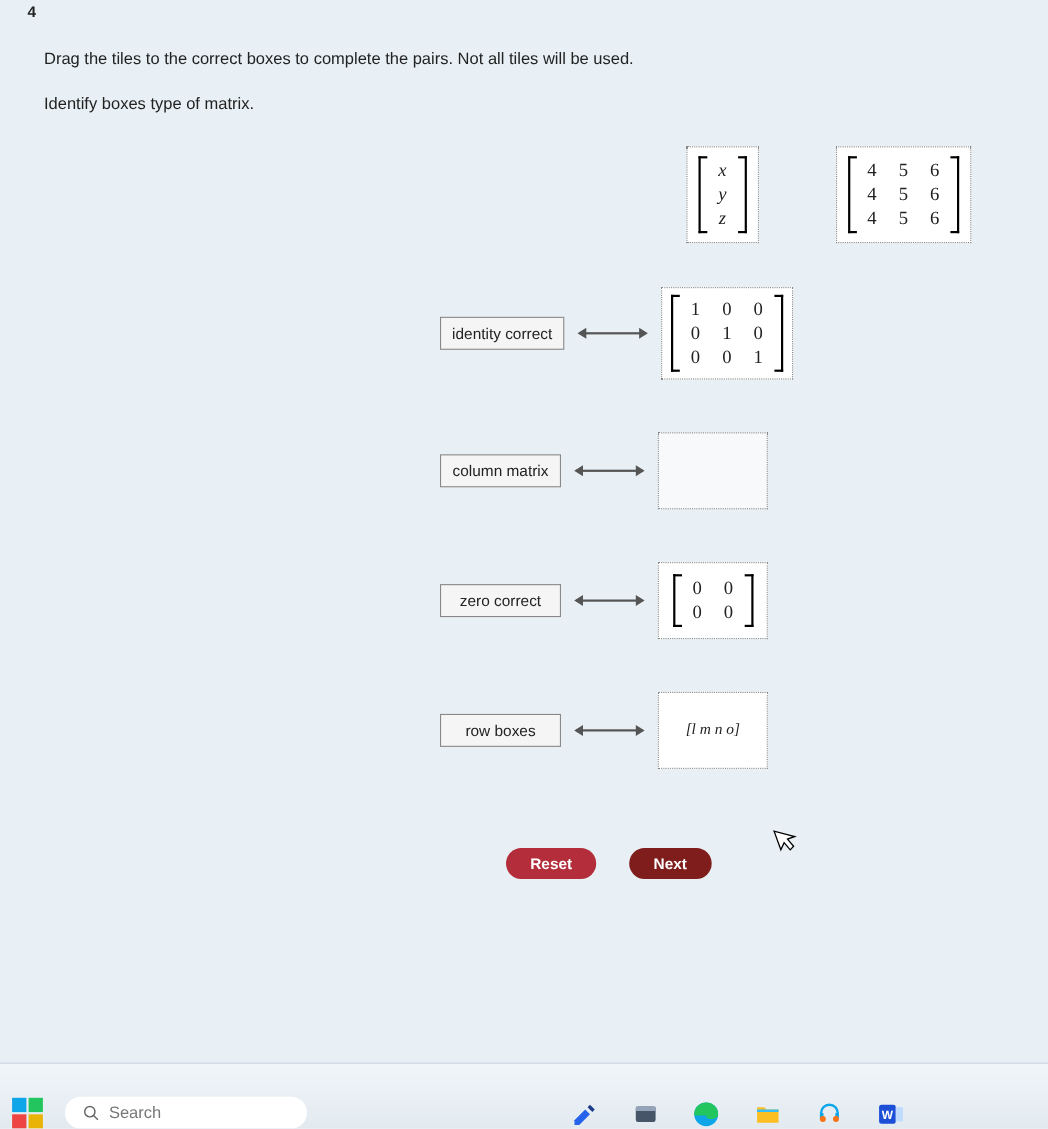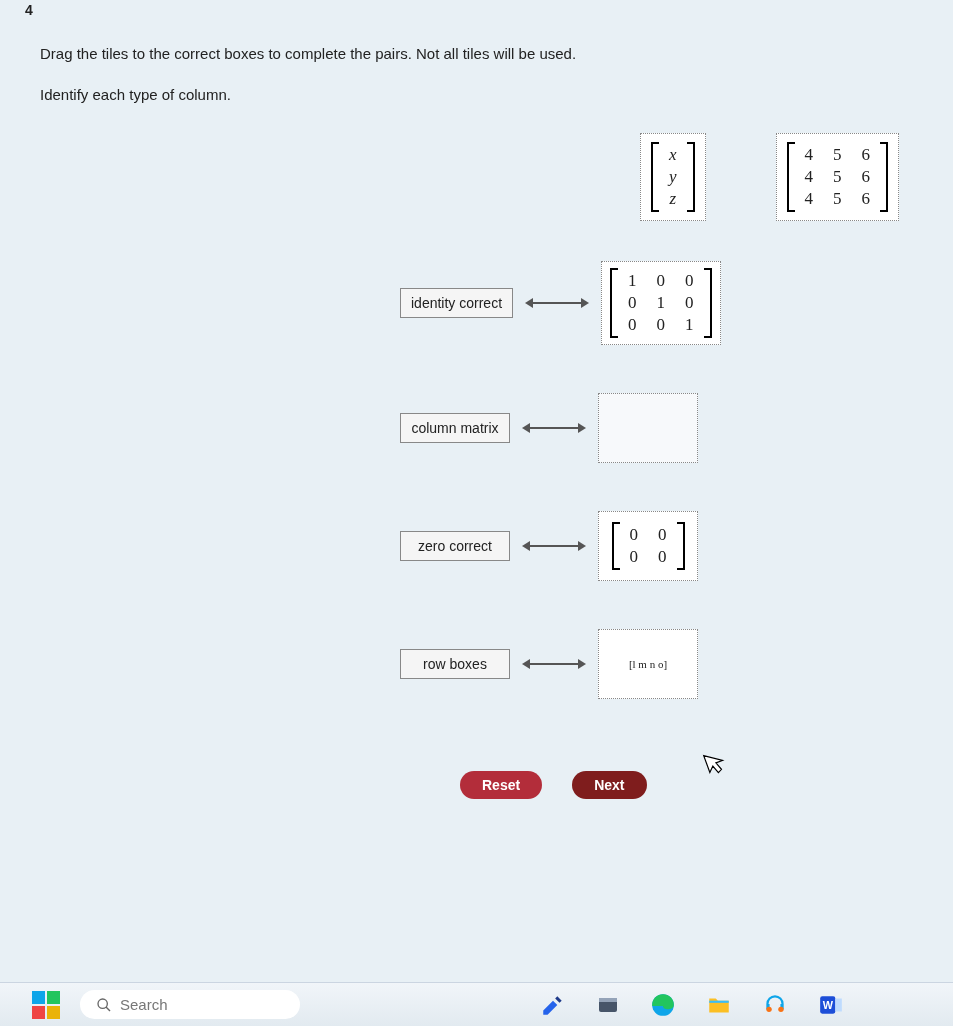--- a/index.html
+++ b/index.html
@@ -12,21 +12,21 @@
     overflow: hidden;
     color: #222;
   }
   .qnum {
     position: absolute;
     top: 2px; left: 25px;
     font-weight: bold;
     font-size: 14px;
   }
   .content {
-    padding: 45px 24px 0 40px;
+    padding: 45px 40px 0 40px;
   }
   .instr1 { font-size: 15px; margin-bottom: 24px; font-weight: 500;}
   .instr2 { font-size: 15px; margin-bottom: 30px; }
 
   .tile-pool {
     display: flex;
     justify-content: flex-end;
     gap: 70px;
     padding-right: 30px;
     margin-bottom: 40px;
@@ -106,21 +106,22 @@
     top: 0; bottom: 0;
     width: 6px;
     border-top: 2px solid #000;
     border-bottom: 2px solid #000;
   }
   .matrix::before { left: 0; border-left: 2px solid #000; }
   .matrix::after  { right: 0; border-right: 2px solid #000; }
 
   .rowmat {
     font-family: "Cambria Math", "Times New Roman", serif;
-    font-size: 11px;
+    font-size: 14px;
+    font-style: italic;
     white-space: nowrap;
   }
 
   .buttons {
     display: flex;
     gap: 30px;
     margin-left: 420px;
     margin-top: 60px;
   }
   .btn {
@@ -132,25 +133,25 @@
     color: #fff;
     cursor: pointer;
     margin-top: 12px;
   }
   .btn-reset { background: #b32d3a; }
   .btn-next  { background: #7f1d1d; }
 
   .taskbar {
     position: absolute;
     bottom: 0; left: 0; right: 0;
-    height: 44px;
+    height: 60px;
     background: linear-gradient(#f1f5f9,#e2eaf0);
     display: flex;
-    align-items: center;
-    padding: 0 32px;
+    align-items: flex-end;
+    padding: 0 11px;
     gap: 20px;
     border-top: 1px solid #cbd5e1;
   }
   .start {
     width: 28px; height: 28px;
     display: grid;
     grid-template-columns: 1fr 1fr;
     grid-template-rows: 1fr 1fr;
     gap: 2px;
   }
@@ -187,21 +188,21 @@
   }
 </style>
 </head>
 <body>
 
 <div class="qnum">4</div>
 
 <div class="content">
 
   <p class="instr1">Drag the tiles to the correct boxes to complete the pairs. Not all tiles will be used.</p>
-  <p class="instr2">Identify each type of column.</p>
+  <p class="instr2">Identify boxes type of matrix.</p>
 
   <div class="tile-pool">
     <div class="tile">
       <span class="matrix">
         <table>
           <tbody>
               <tr>
                 <td style="font-style:italic">x</td>
               </tr>
           <tr>

